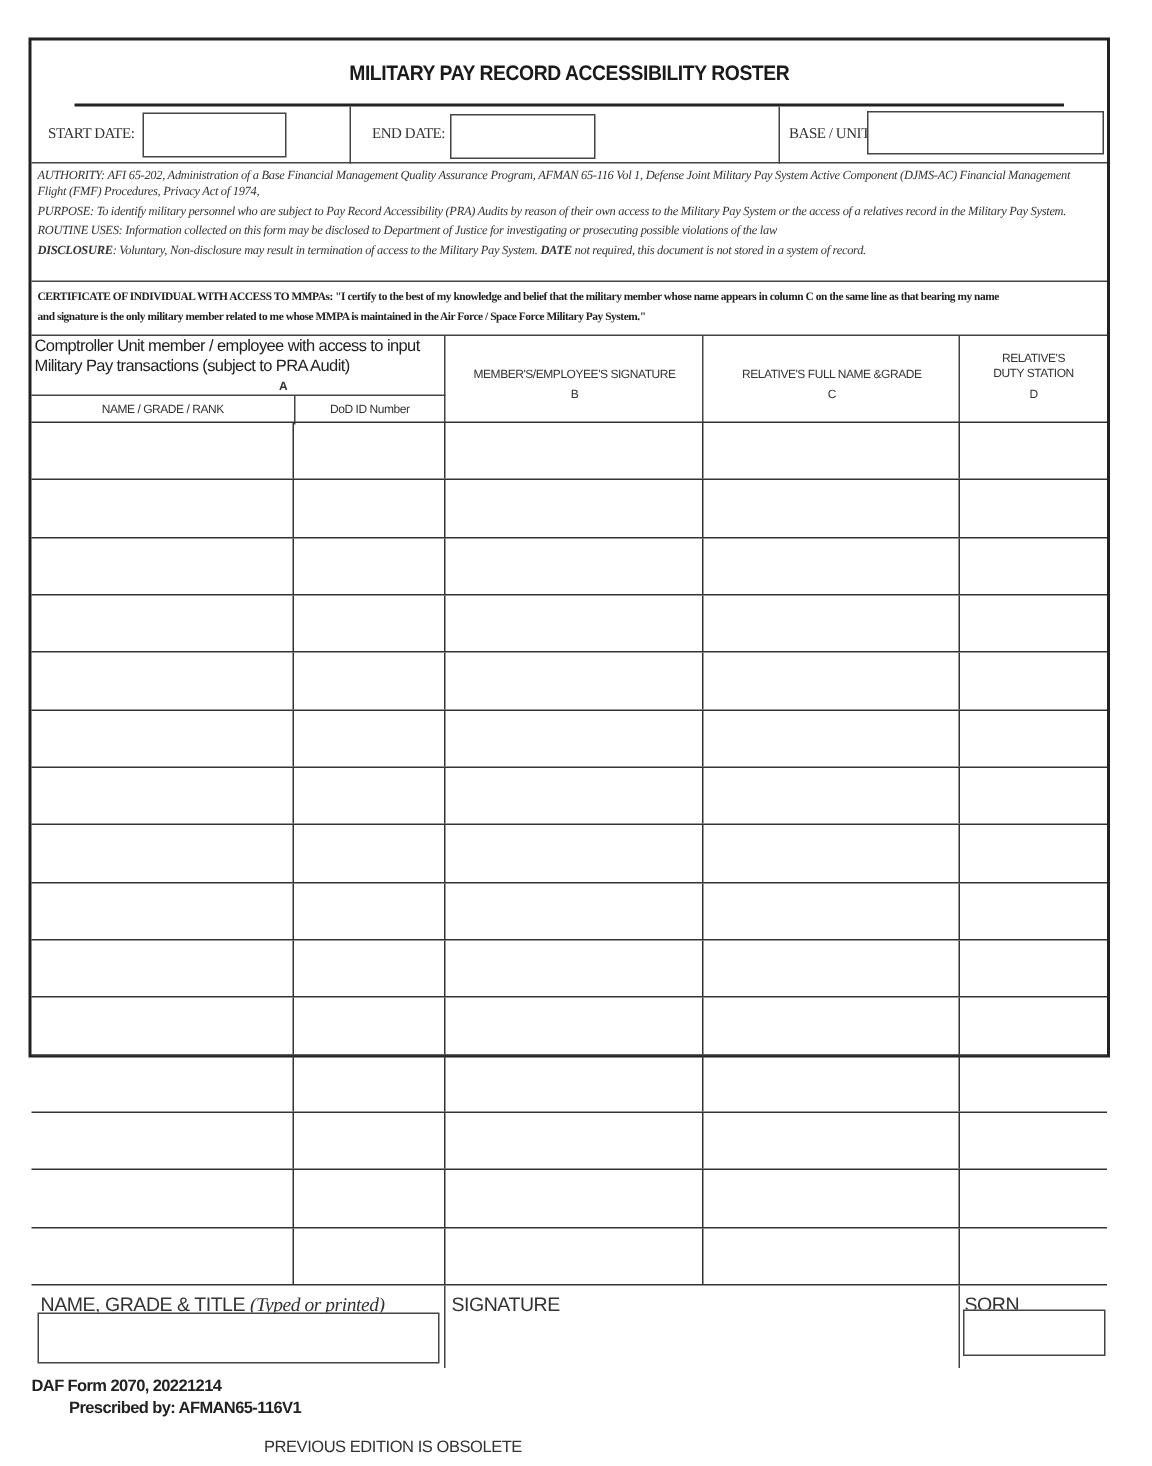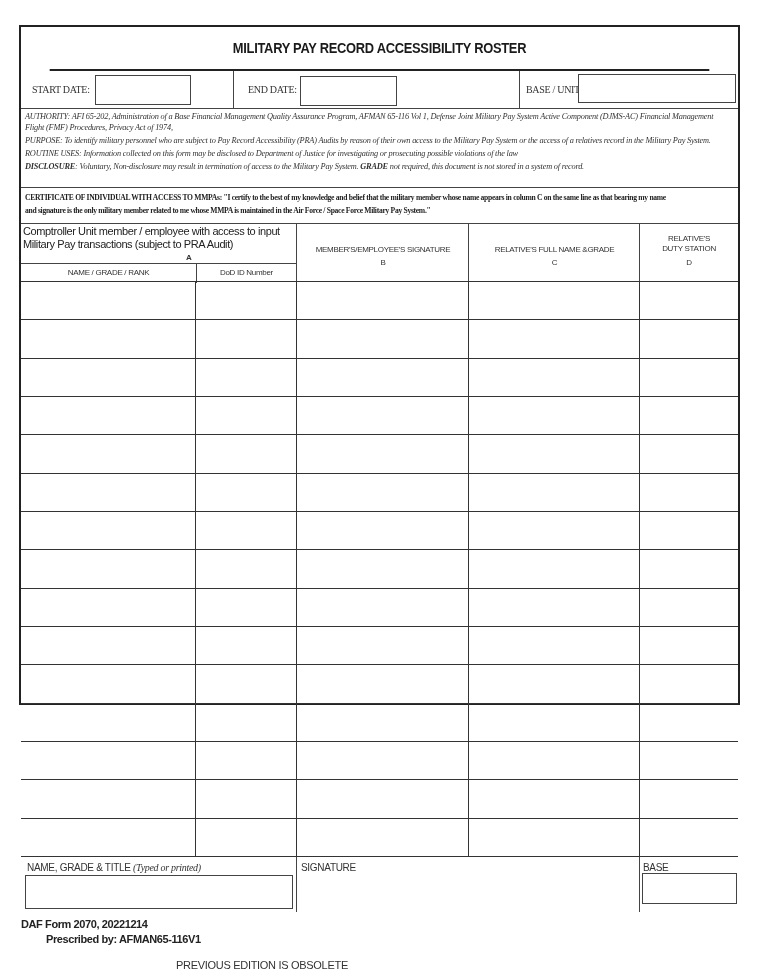--- a/index.html
+++ b/index.html
@@ -20,21 +20,21 @@
           font-size: 8.3px; color: #333; line-height: 11px; letter-spacing: -0.2px; }
   .info p { margin: 0 0 2px 0; }
   .info .b { font-weight: bold; font-style: italic; }
   .cert { left: 0; top: 161px; width: 717px; height: 36px; border-bottom: 1px solid #444;
           padding: 3px 4px; font-family: "Liberation Serif", serif; font-weight: bold;
           font-size: 7.6px; line-height: 13px; color: #222; letter-spacing: -0.3px; }
   .colhead { top: 197px; height: 58px; border-right: 1px solid #444; }
   .colhead-text { font-size: 8px; color: #333; text-align: center; letter-spacing: -0.3px; }
   .grid-row { left: 0; height: 38.3px; width: 717px; border-top: 1.5px solid #333; }
   .sig-area { left: 0; top: 829px; width: 717px; height: 56px; border-top: 1.5px solid #333; }
-  .small-lbl { font-size: 10px; color: #333; letter-spacing: -0.3px; }
+  .small-lbl { font-size: 13px; color: #333; letter-spacing: -0.3px; }
   .footer-left { font-weight: bold; font-size: 11px; color: #222; letter-spacing: -0.4px; line-height: 14px; }
   .footer-mid { font-size: 11px; color: #333; letter-spacing: -0.3px; margin-top: 43px; }
 </style>
 </head>
 <body>
 
 <div class="abs form">
 
   <div class="abs title">MILITARY PAY RECORD ACCESSIBILITY ROSTER</div>
 
@@ -50,21 +50,21 @@
     <div class="abs" style="left:499px;top:0;width:218px;height:38px;">
       <span class="abs lbl-serif" style="left:6px;top:13px;">BASE / UNIT:</span>
       <div class="abs field-box" style="left:58px;top:3px;width:158px;height:29px;"><span></span></div>
     </div>
   </div>
 
   <div class="abs info">
     <p>AUTHORITY: AFI 65-202, Administration of a Base Financial Management Quality Assurance Program, AFMAN 65-116 Vol 1, Defense Joint Military Pay System Active Component (DJMS-AC) Financial Management Flight (FMF) Procedures,  Privacy Act of 1974,</p>
     <p>PURPOSE: To identify military personnel who are subject to Pay Record Accessibility (PRA) Audits by reason of their own access to the Military Pay System or the access of a relatives record in the Military Pay System.</p>
     <p>ROUTINE USES: Information collected on this form may be disclosed to Department of Justice for investigating or prosecuting possible violations of the law</p>
-    <p><span class="b">DISCLOSURE</span><span>: Voluntary, Non-disclosure may result in termination of access to the Military Pay System.  </span><span class="b">GRADE</span><span> not required, this document is not stored in a system of record.</span></p>
+    <p><span class="b">DISCLOSURE</span><span>: Voluntary, Non-disclosure may result in termination of access to the Military Pay System.  </span><span class="b">DATE</span><span> not required, this document is not stored in a system of record.</span></p>
   </div>
 
   <div class="abs cert">
     <div style="white-space:nowrap;">CERTIFICATE OF INDIVIDUAL WITH ACCESS TO MMPAs: "I certify to the best of my knowledge and belief that the military member whose name appears in column C on the same line as that bearing my name</div>
     <div style="white-space:nowrap;">and signature is the only military member related to me whose MMPA is maintained in the Air Force / Space Force Military Pay System."</div>
   </div>
 
   <div class="abs colhead" style="left:0;width:276px;">
     <div class="abs" style="left:2px;top:1px;width:260px;font-size:11px;line-height:13px;color:#222;letter-spacing:-0.4px;">Comptroller Unit member / employee with access to input Military Pay transactions (subject to PRA Audit)</div>
     <div class="abs colhead-text" style="left:165px;top:29px;font-weight:bold;">A</div>
@@ -198,21 +198,21 @@
 
   <div class="abs sig-area">
     <div class="abs" style="left:0;top:0;width:276px;height:55px;border-right:1px solid #444;">
       <span class="abs small-lbl" style="left:6px;top:5px;"><span>NAME, GRADE &amp; TITLE</span> <i style="font-family:'Liberation Serif',serif;">(Typed or printed)</i></span>
       <div class="abs field-box" style="left:4px;top:18px;width:268px;height:34px;"><span></span></div>
     </div>
     <div class="abs" style="left:276px;top:0;width:343px;height:55px;border-right:1px solid #444;">
       <span class="abs small-lbl" style="left:4px;top:5px;">SIGNATURE</span>
     </div>
     <div class="abs" style="left:619px;top:0;width:98px;height:55px;">
-      <span class="abs small-lbl" style="left:3px;top:5px;">BASE</span>
+      <span class="abs small-lbl" style="left:3px;top:5px;">SORN</span>
       <div class="abs field-box" style="left:2px;top:16px;width:95px;height:31px;"><span></span></div>
     </div>
   </div>
 </div>
 
 <div class="abs footer-left" style="left:21px;top:917px;">DAF Form 2070, 20221214</div>
 <div class="abs footer-left" style="left:21px;top:932px;margin-left:25px;">Prescribed by: AFMAN65-116V1</div>
 <div class="abs footer-mid" style="left:176px;top:916px;">PREVIOUS EDITION IS OBSOLETE</div>
 
 </body></html>

